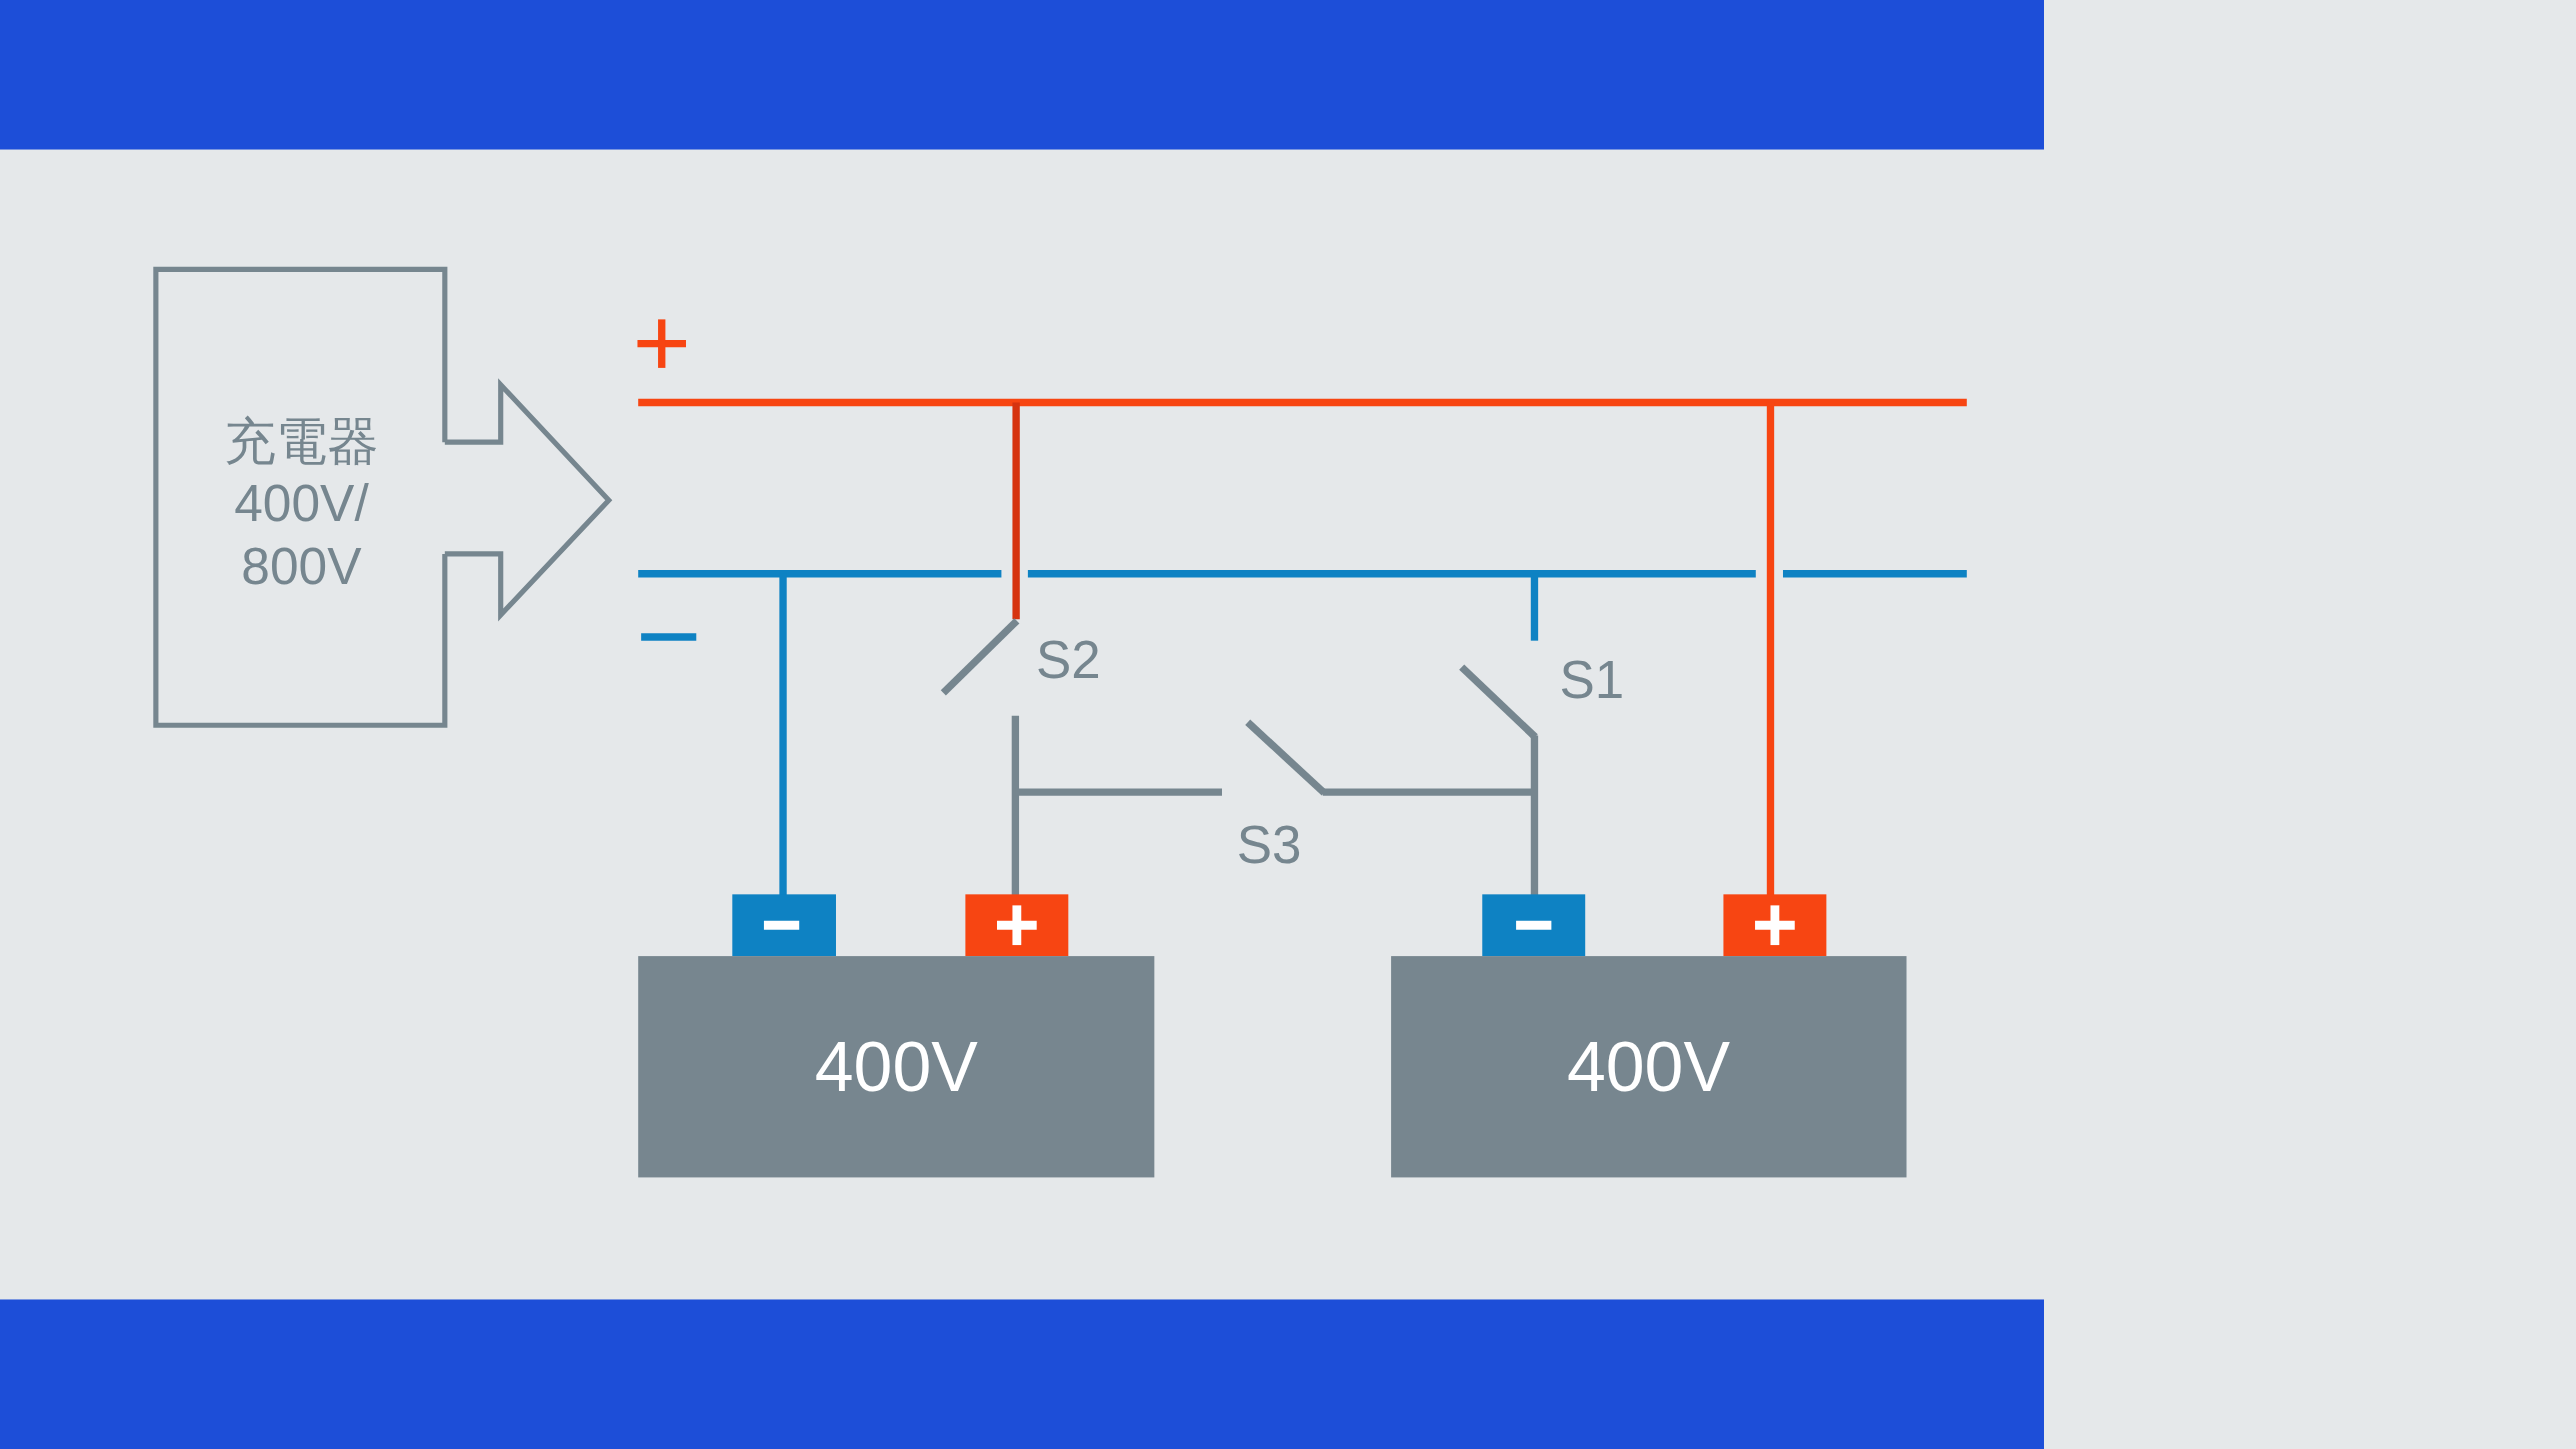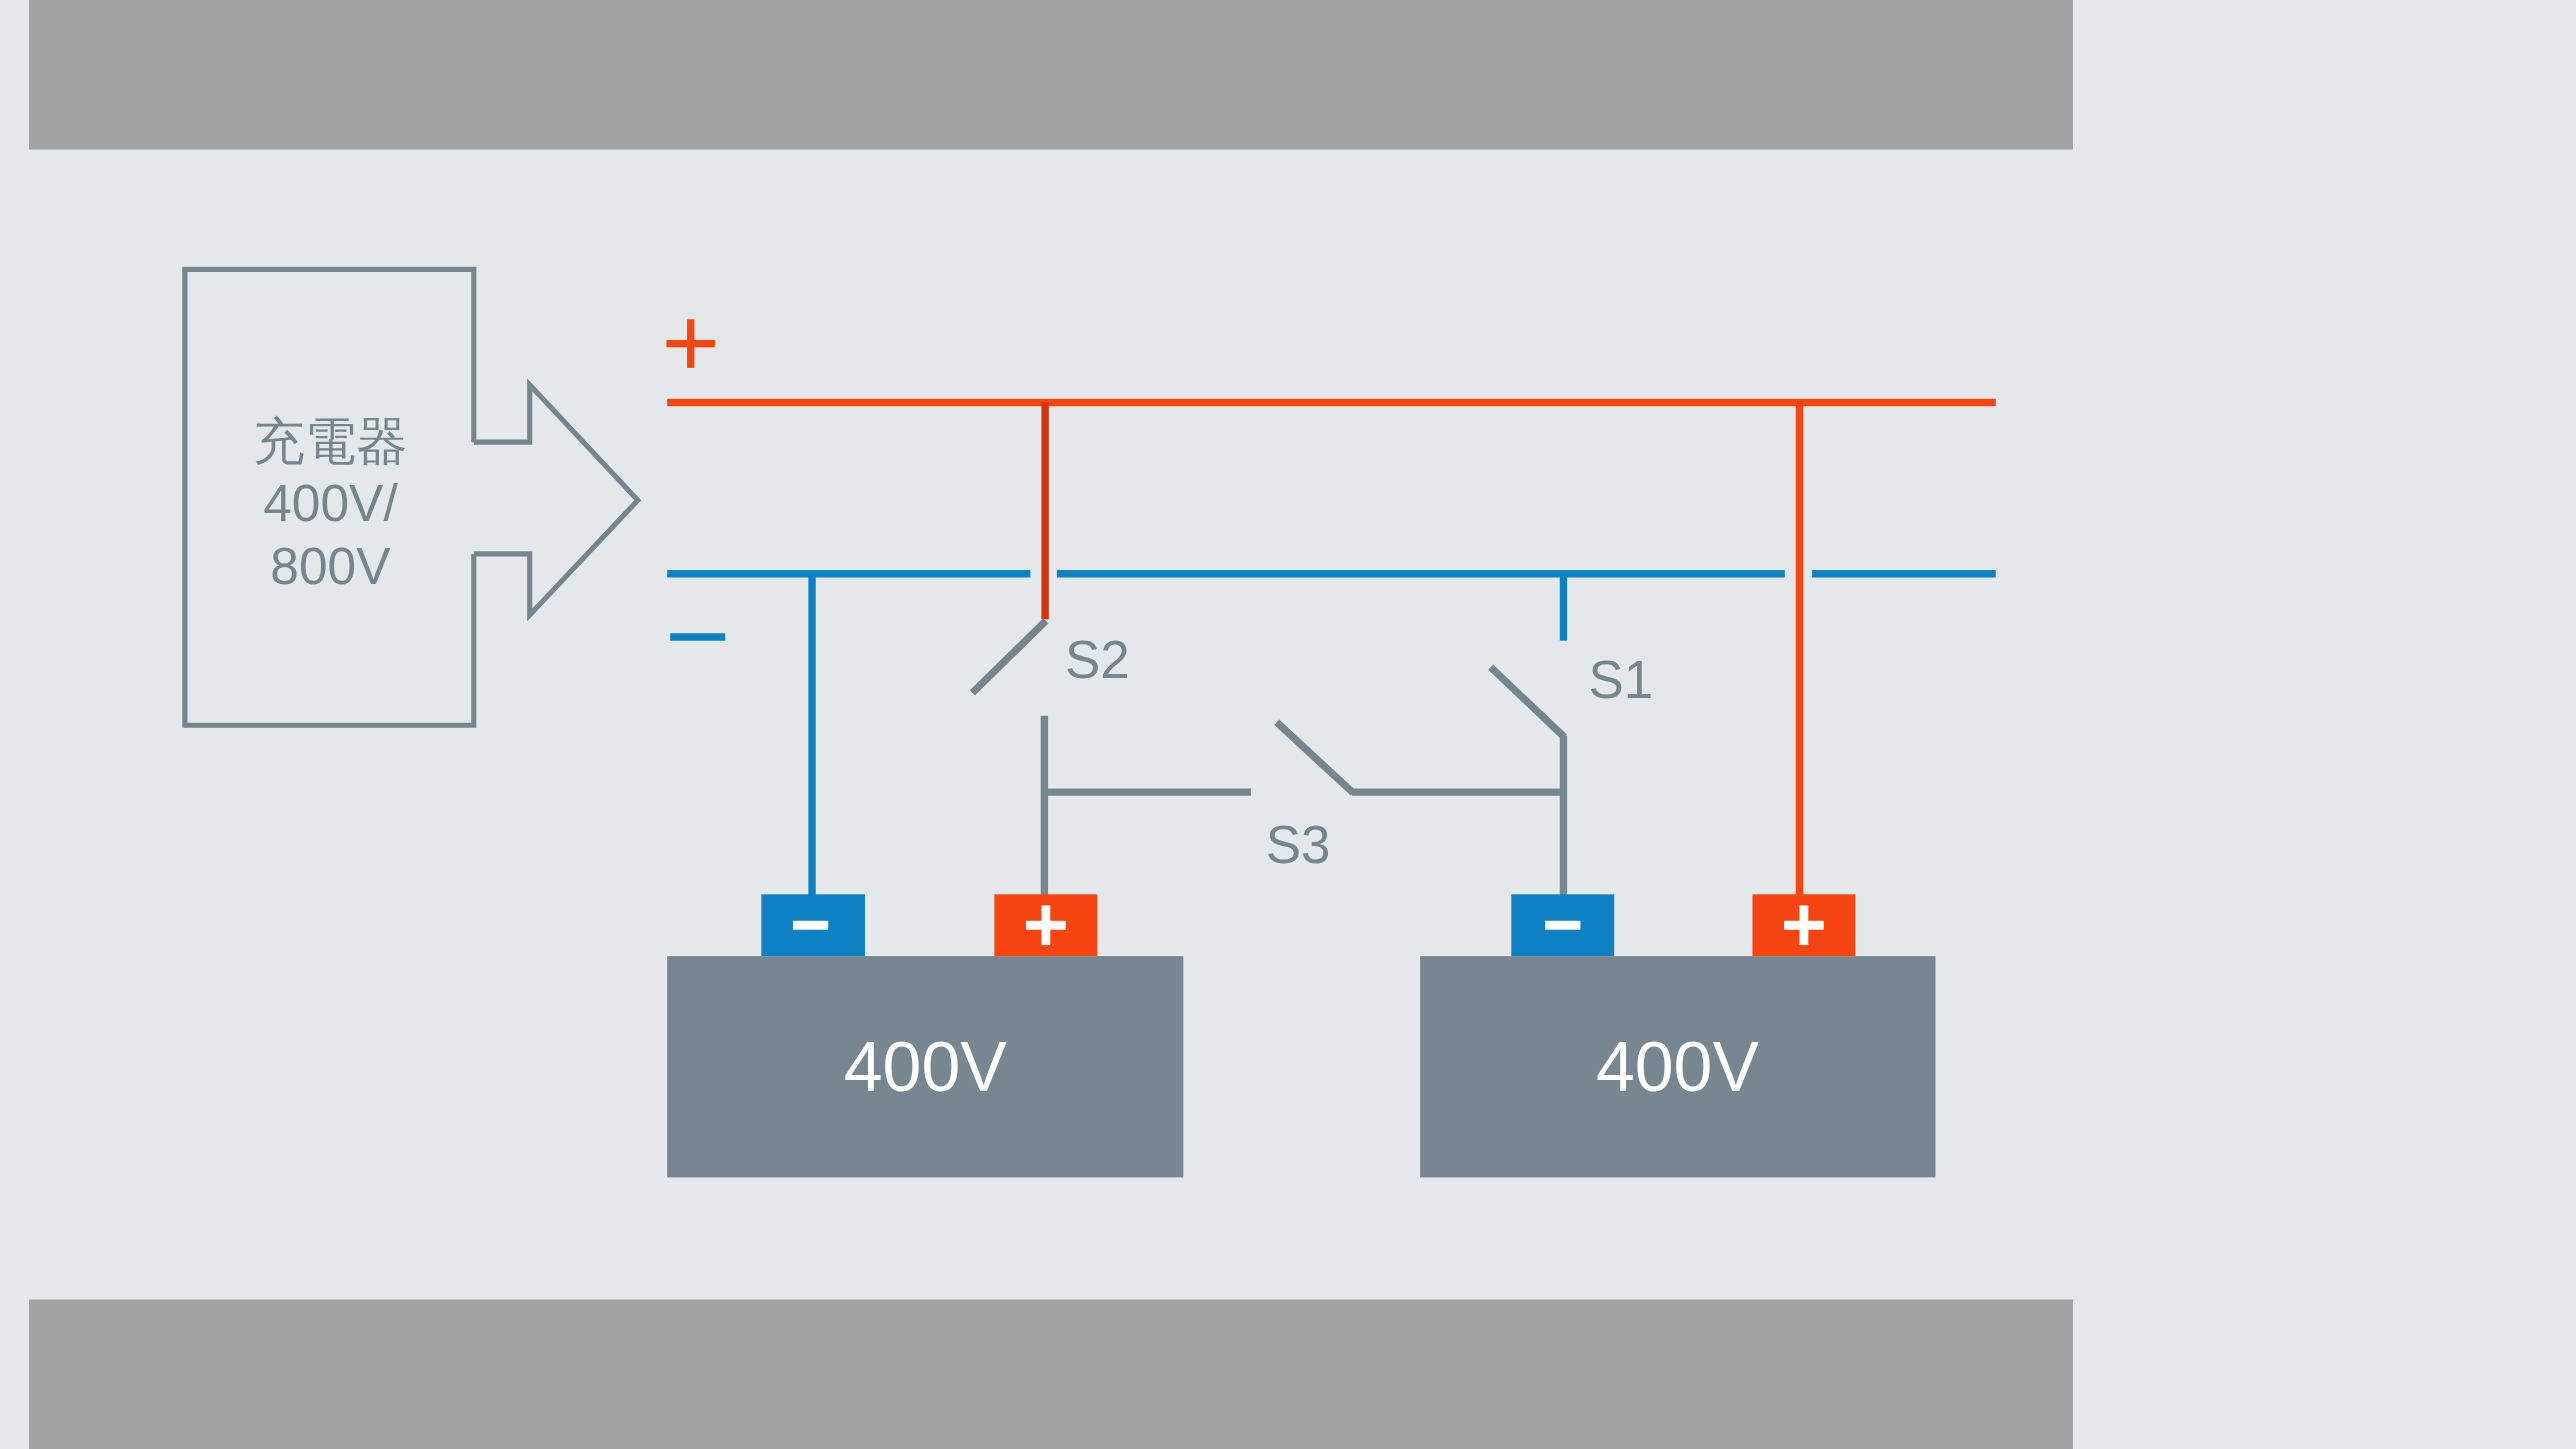--- a/index.html
+++ b/index.html
@@ -5,22 +5,21 @@
   html, body {
     margin: 0;
     padding: 0;
     background: #E5E8EA;
   }
   .stage {
     position: relative;
     width: 2044px;
     height: 1449px;
     overflow: hidden;
-    background: #a3a3a3;
-    margin-left: 29px;
+    background: #1d4ed8;
   }
   svg {
     display: block;
     width: 100%;
     height: 100%;
   }
   text {
     font-family: "Liberation Sans", "DejaVu Sans", sans-serif;
   }
   .charger-text {

